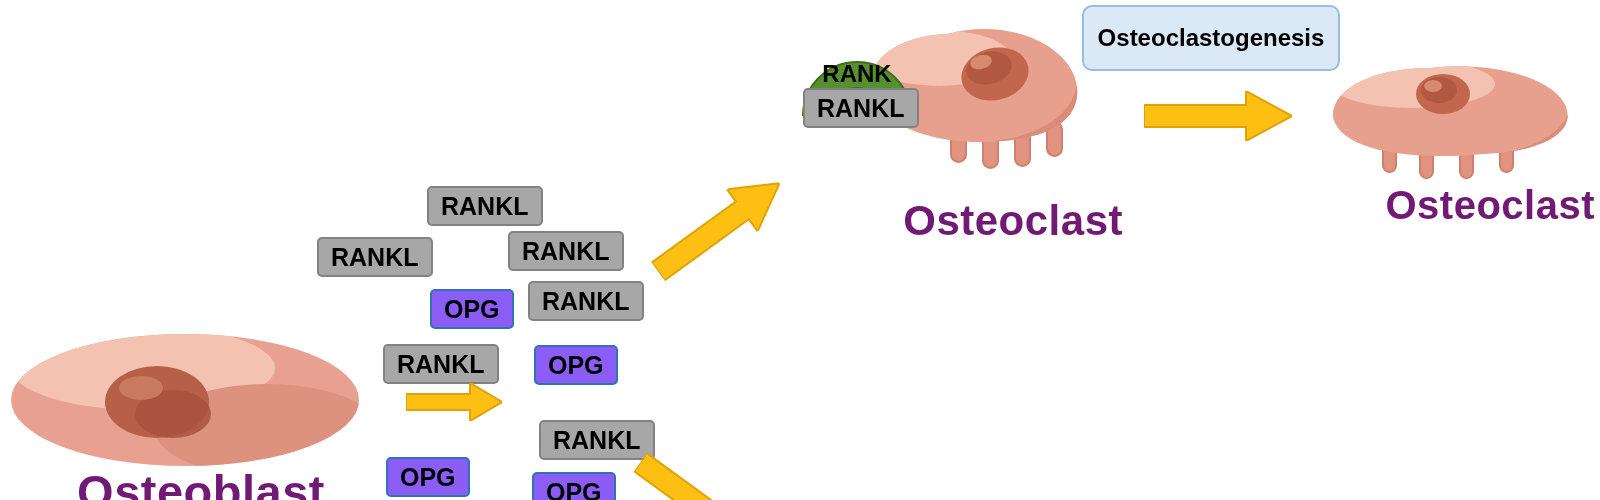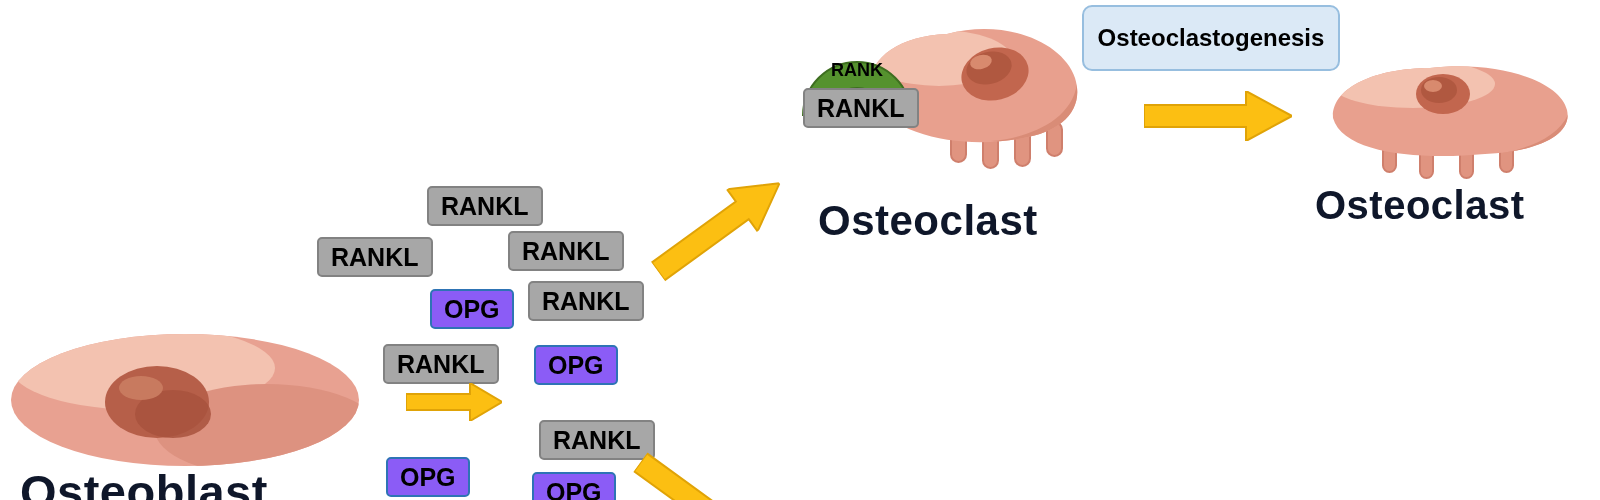--- a/index.html
+++ b/index.html
@@ -19,39 +19,39 @@
     color:#000;
     text-align:center;
     white-space:nowrap;
     line-height:1.2;
   }
   .chip.rankl { background:#a7a7a7; border:2px solid #828282; }
   .chip.opg   { background:#8b5cf6; border:2px solid #2e74b5; }
   .cell-label {
     position:absolute;
     font-weight:bold;
-    color:#0f172a;
-    text-align:left;
+    color:#701a75;
+    text-align:right;
     letter-spacing:0.5px;
   }
   .process-box {
     position:absolute;
     left:1082px; top:5px;
     width:258px; height:66px;
     background:#dbe9f6;
     border:2px solid #97bedf;
     border-radius:10px;
     display:flex; align-items:center; justify-content:center;
     font-weight:bold; font-size:24px; color:#000;
   }
   .rank-text {
     position:absolute;
     left:800px; top:60px; width:114px;
     text-align:center;
-    font-weight:bold; font-size:18px; color:#000;
+    font-weight:bold; font-size:24px; color:#000;
     z-index:5;
   }
 </style>
 </head>
 <body>
 
 <div id="canvas">
 
   <div class="abs" style="left:5px; top:322px; z-index:1;">
     <svg width="360" height="150" viewBox="0 0 360 150">

